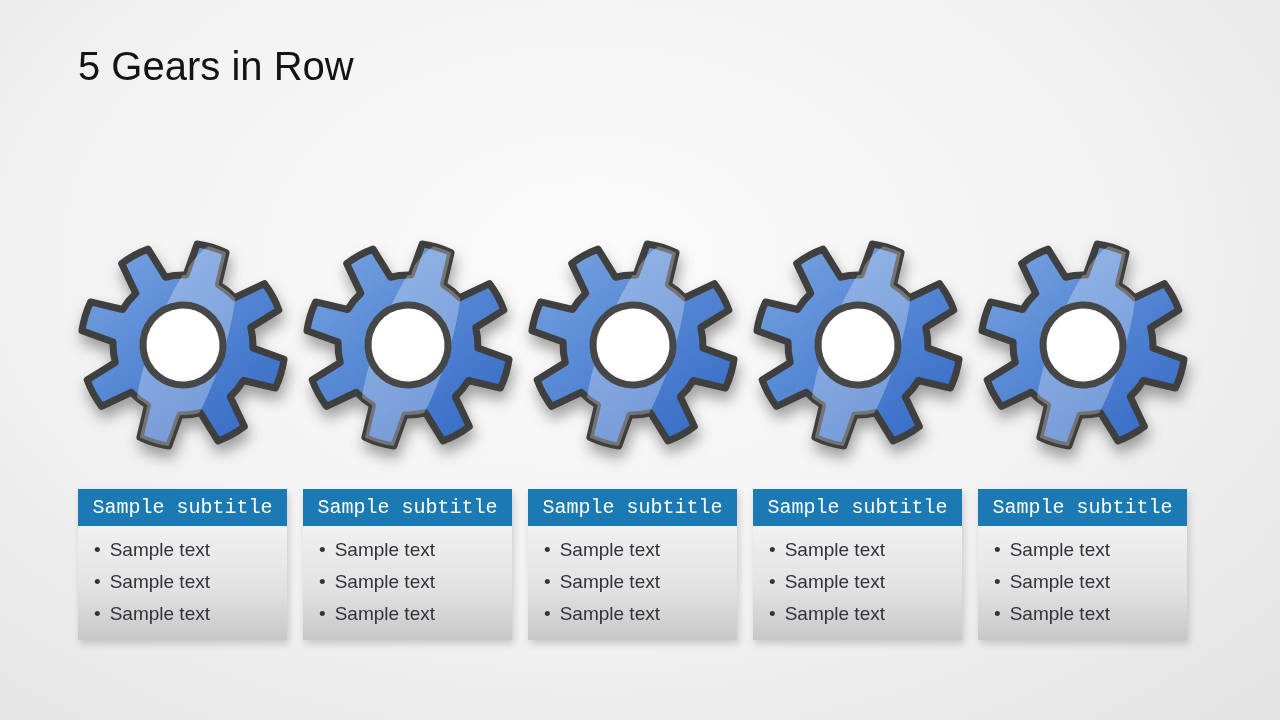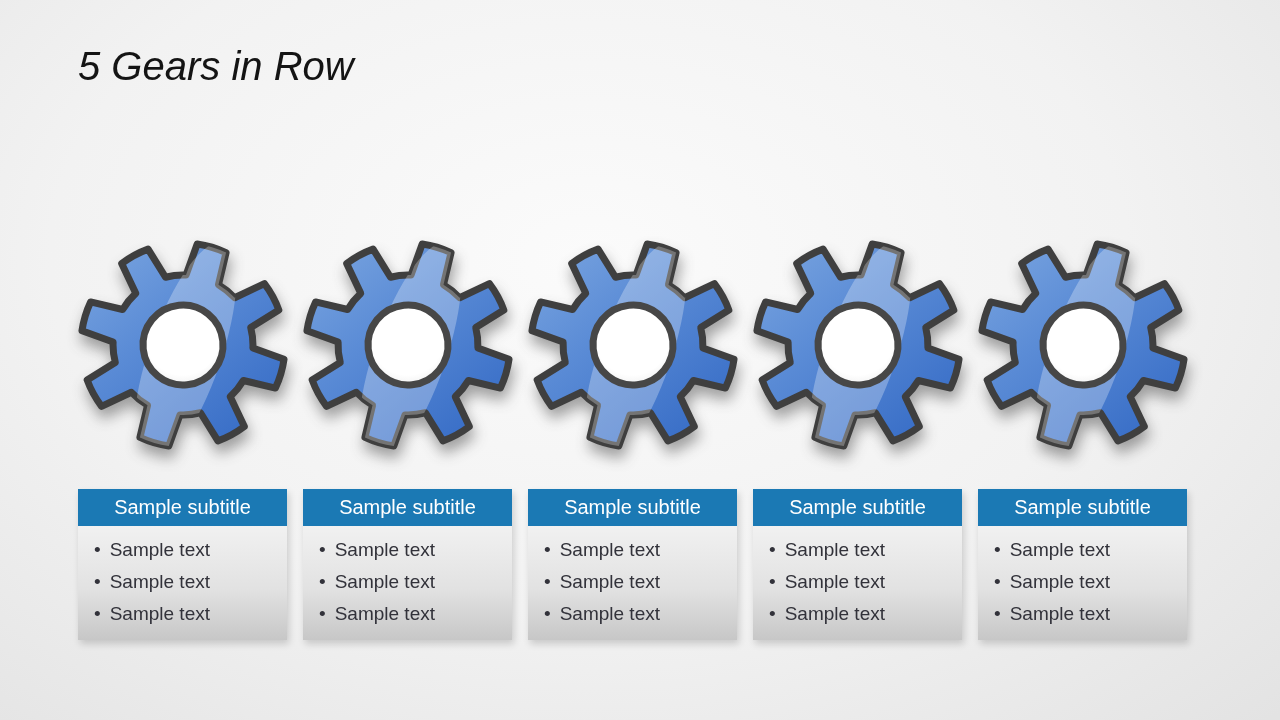--- a/index.html
+++ b/index.html
@@ -5,38 +5,38 @@
   html,body{margin:0;padding:0;background:#ccc;}
   .slide{
     position:relative;width:1280px;height:720px;overflow:hidden;
     background:radial-gradient(ellipse 980px 640px at 46% 36%, #fbfbfb 0%, #f2f2f2 55%, #e3e3e3 100%);
     font-family:"Liberation Sans", sans-serif;
   }
   .slide-title{
     position:absolute;left:78px;top:44px;margin:0;
     font-size:40px;font-weight:400;color:#141414;letter-spacing:0;
     font-family:"Liberation Sans", sans-serif;
-    font-style:italic;
   }
   .row{position:absolute;left:78px;display:flex;gap:16px;}
   .gears-row{top:237px;}
   .cards-row{top:489px;}
   .col{width:209px;display:flex;justify-content:center;align-items:flex-start;}
   .gear-svg{
     flex-shrink:0;
     filter:drop-shadow(2px 9px 7px rgba(40,40,40,0.42));
   }
   .card{
     width:209px;
     box-shadow:2px 4px 7px rgba(0,0,0,0.16);
   }
   .card-header{
     height:37px;background:#1b79b4;color:#ffffff;
     display:flex;align-items:center;justify-content:center;
     font-size:20px;
+    font-family:Liberation Mono, monospace;
   }
   .card-body{
     background:linear-gradient(#f1f1f1 0%, #e2e2e2 55%, #c7c7c7 100%);
     padding:8px 6px 10px 16px;
   }
   .bullet-item{
     display:flex;align-items:baseline;
     font-size:19px;line-height:32px;color:#32323a;
   }
   .bullet-dot{margin-right:9px;font-size:19px;}

